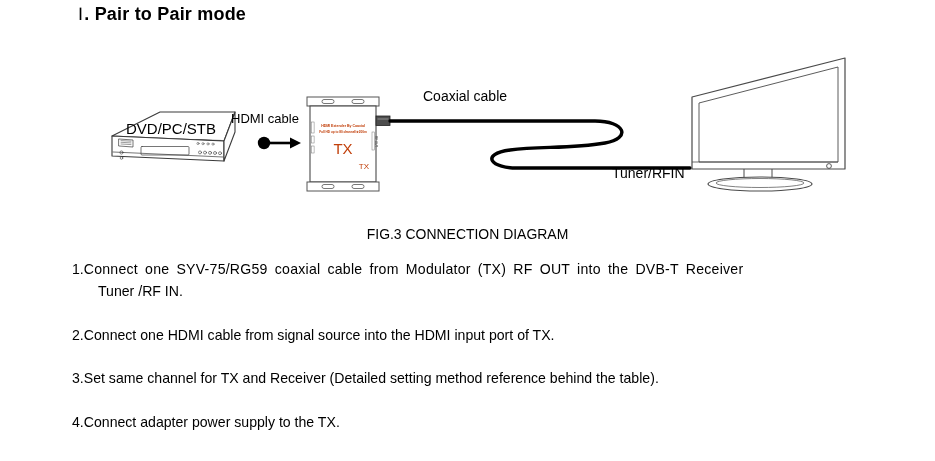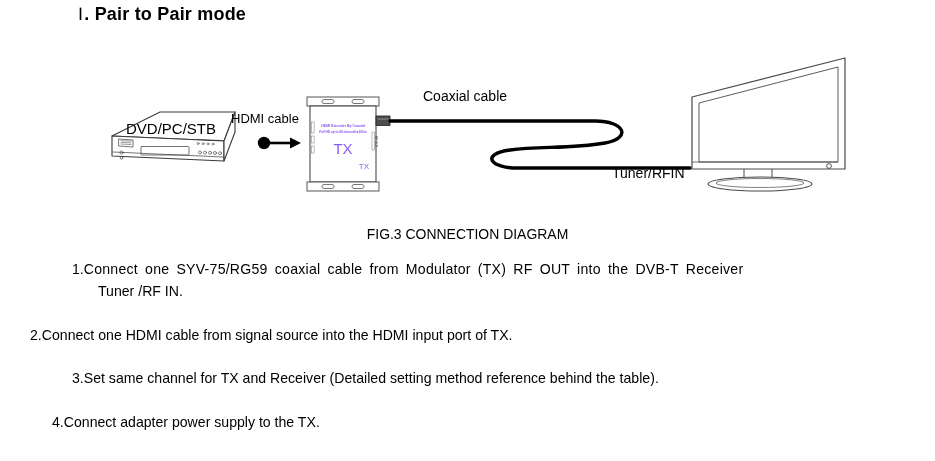--- a/index.html
+++ b/index.html
@@ -53,21 +53,21 @@
   }
   #label-source      { left: 126px; top: 80px; font-size: 15px; }
   #label-hdmi-cable  { left: 231px; top: 71px; font-size: 13px; }
   #label-coaxial     { left: 423px; top: 48px; font-size: 14px; }
   #label-tv          { left: 697px; top: 70px; font-size: 14px; }
   #label-tuner-rfin  { left: 612px; top: 125px; font-size: 14px; }
 
   .tx-text {
     position: absolute;
     white-space: nowrap;
-    color: #8b5cf6;
+    color: #c2410c;
     text-align: center;
   }
   #tx-brand-line1 {
     left: 313px; top: 84px; width: 60px;
     font-size: 3.6px; letter-spacing: -0.05px; font-weight: bold;
   }
   #tx-brand-line2 {
     left: 313px; top: 90px; width: 60px;
     font-size: 3.2px; letter-spacing: -0.05px; font-weight: bold;
   }
@@ -117,23 +117,23 @@
     white-space: nowrap;
     transform: scaleX(0.94);
     transform-origin: left center;
   }
   .step .num {
     display: inline-block;
   }
   #step-1 { margin-left: 72px; margin-bottom: 6px; }
   #step-1 .cont { margin-left: 26px; display: block; white-space: nowrap;
                   transform: scaleX(0.94); transform-origin: left center; }
-  #step-2 { margin-left: 30px; margin-top: 22px; }
+  #step-2 { margin-left: 72px; margin-top: 22px; }
   #step-3 { margin-left: 72px; margin-top: 22px; }
-  #step-4 { margin-left: 52px; margin-top: 22px; }
+  #step-4 { margin-left: 72px; margin-top: 22px; }
   .justified {
     letter-spacing: 0.25px;
     word-spacing: 3.2px;
   }
 </style>
 </head>
 <body>
 
 <div id="section-title">
   <span class="numeral">Ⅰ</span><span>.</span>

